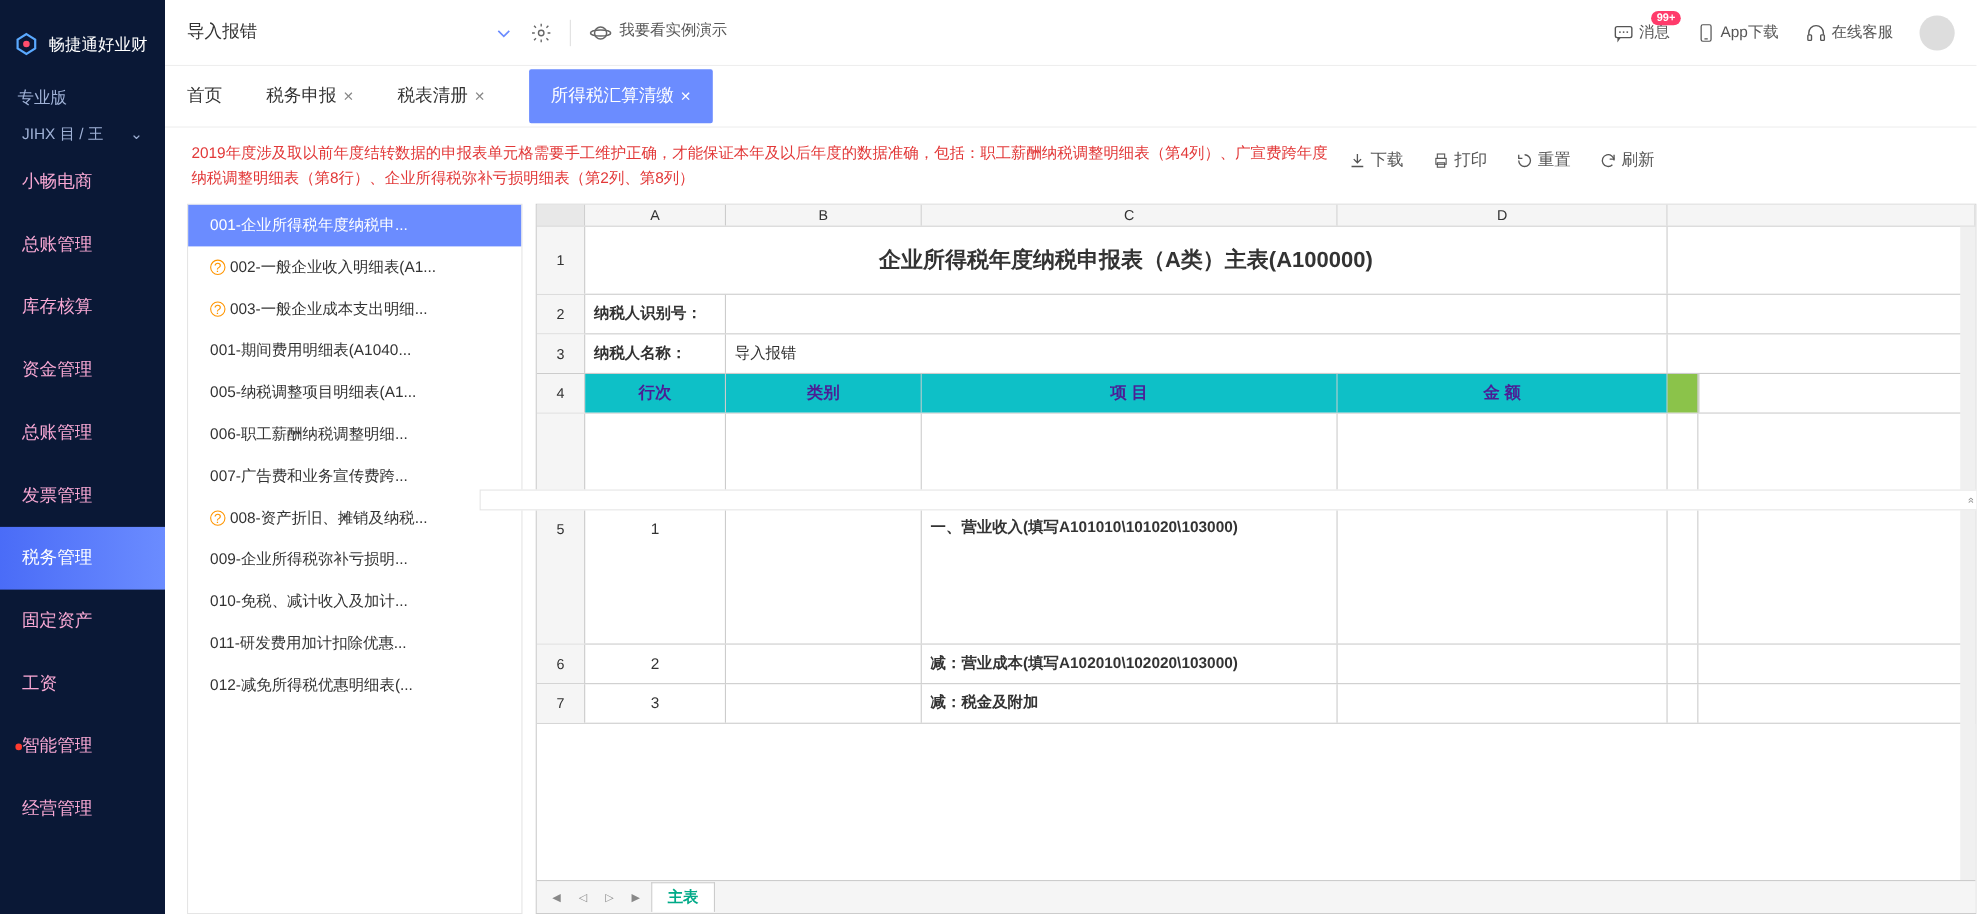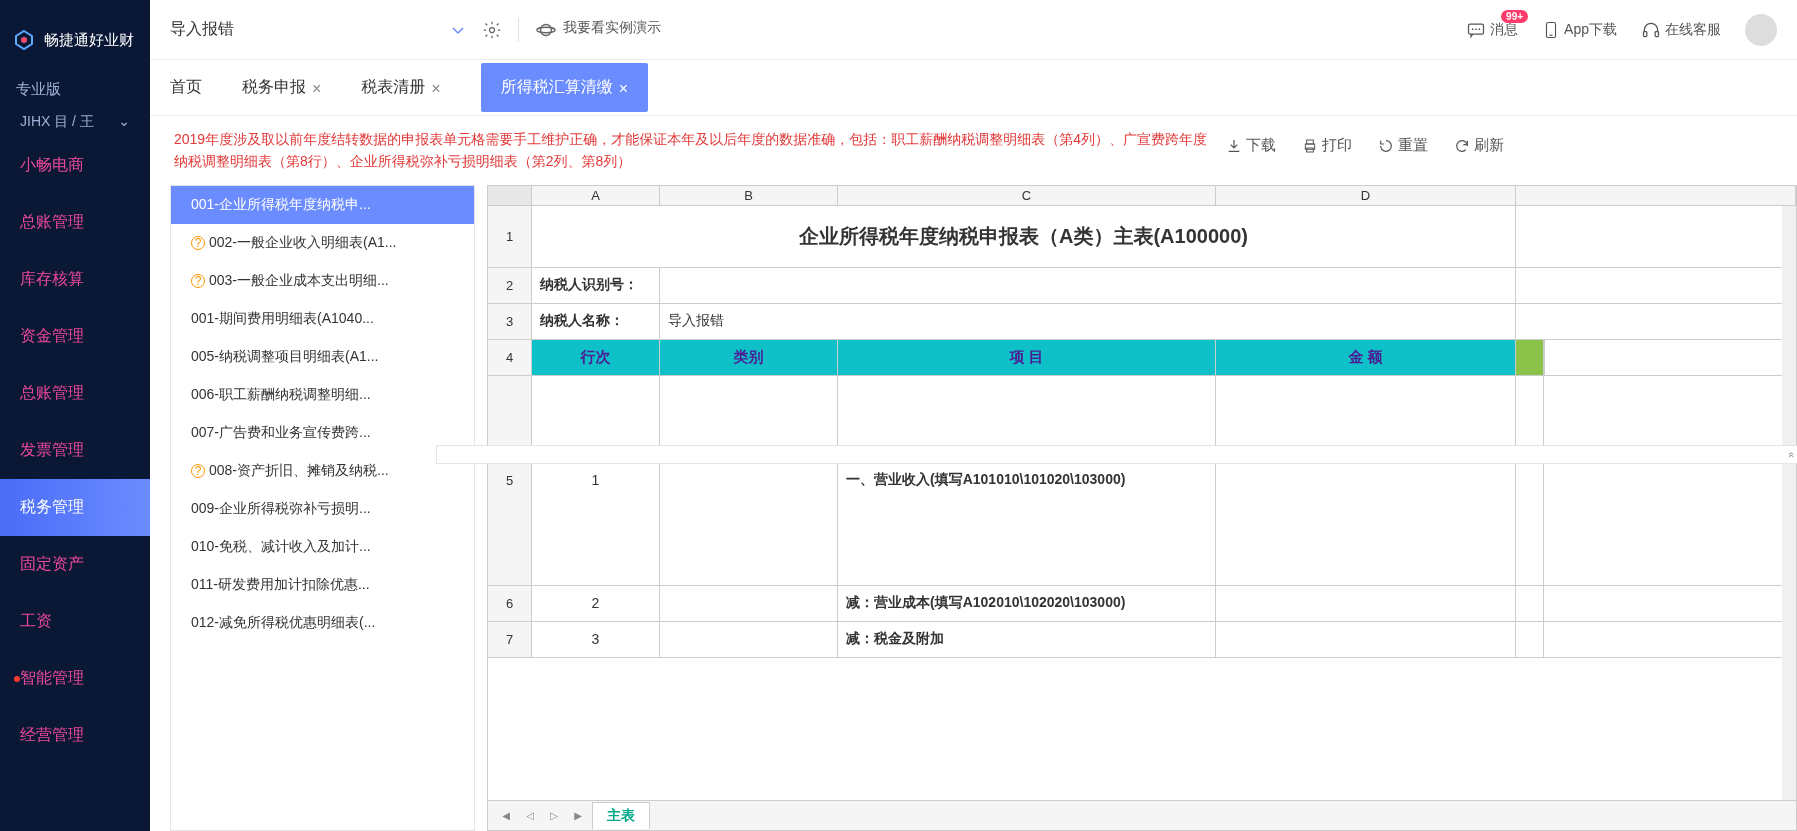--- a/index.html
+++ b/index.html
@@ -6,21 +6,21 @@
 body { font-family: "Microsoft YaHei", "PingFang SC", sans-serif; font-size: 14px; color: #333; background: #fff; overflow: hidden; }
 .app { display: flex; height: 831px; width: 1797px; }
 
 
 .sidebar { width: 150px; background: #0a1836; color: #fff; display: flex; flex-direction: column; }
 .brand { display: flex; align-items: center; padding: 28px 12px; gap: 8px; }
 .brand-logo { width: 24px; height: 24px; display: flex; align-items: center; justify-content: center; }
 .brand-text { font-size: 15px; font-weight: 500; }
 .brand-sub { font-size: 15px; color: #9fb1d6; padding: 0 16px 8px 16px; }
 .nav-list { flex: 1; overflow: hidden; }
-.nav-item { padding: 18px 20px; font-size: 16px; cursor: pointer; position: relative; color: #ec4899; }
+.nav-item { padding: 18px 20px; font-size: 16px; cursor: pointer; position: relative; color: #f9a8d4; }
 .nav-item.active { background: linear-gradient(90deg, #4a6cf7, #6b8cff); color: #fff; border-radius: 0; }
 .nav-item.red-dot::before { content: ""; position: absolute; left: 14px; top: 50%; transform: translateY(-50%); width: 6px; height: 6px; background: #ff3b30; border-radius: 50%; }
 
 
 .main { flex: 1; display: flex; flex-direction: column; }
 .topbar { height: 60px; display: flex; align-items: center; padding: 0 20px; border-bottom: 1px solid #eee; gap: 16px; }
 .topbar-left { display: flex; align-items: center; gap: 16px; flex: 1; }
 .topbar-title { font-size: 16px; color: #333; }
 .topbar-dropdown { color: #6b8cff; font-size: 14px; cursor: pointer; margin-left: 200px; }
 .topbar-gear { color: #666; cursor: pointer; }

